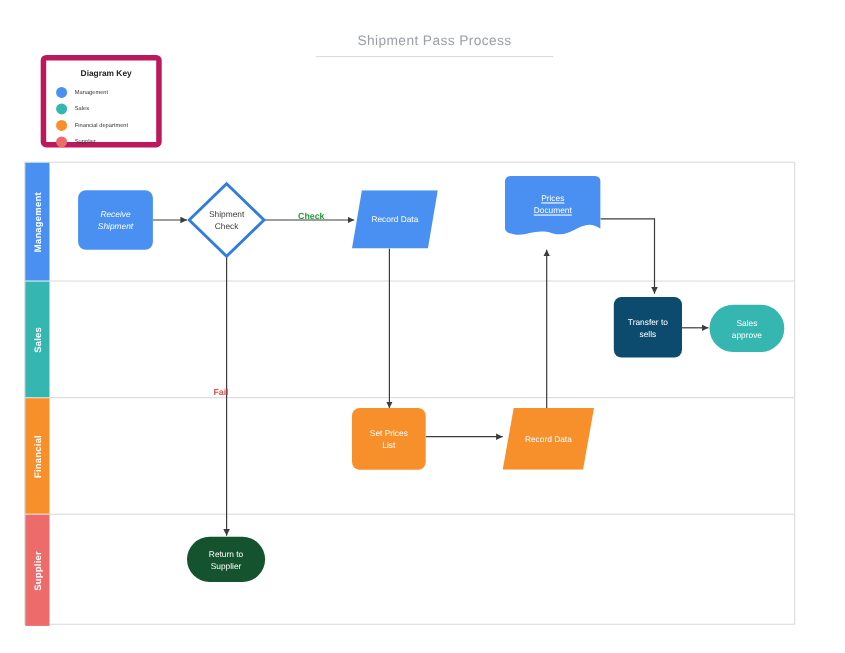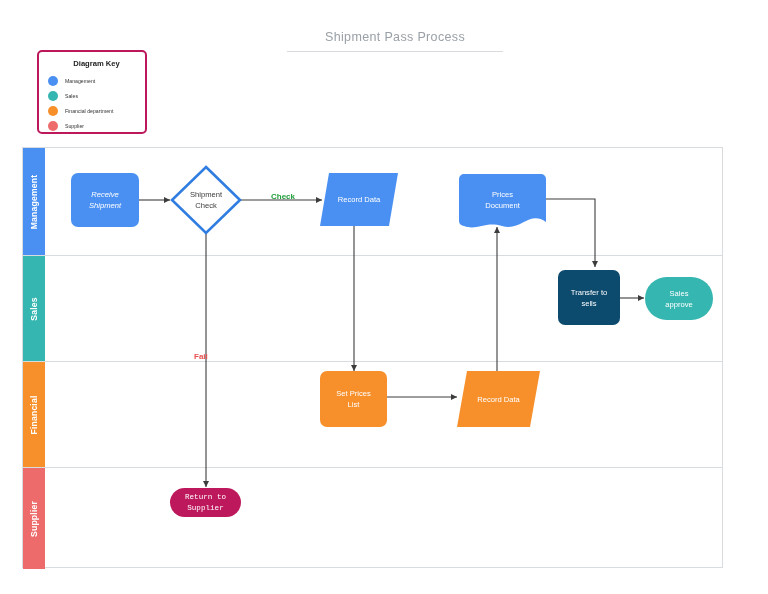--- a/index.html
+++ b/index.html
@@ -30,21 +30,21 @@
   }
 
   
   #legend {
     position: absolute;
     left: 37px;
     top: 50px;
     width: 110px;
     height: 84px;
     background: #ffffff;
-    border: 2px solid #be185d;
+    border: 5px solid #be185d;
     border-radius: 5px;
     padding: 6px 0 6px 9px;
     box-sizing: border-box;
   }
   #legend .legend-title {
     font-size: 7.6px;
     font-weight: bold;
     color: #222;
     text-align: center;
     margin: 1px 0 5px 0;
@@ -246,21 +246,21 @@
     <span class="dtext">Shipment<br>Check</span>
   </div>
 
   <div class="node node-para" style="left:320px;top:173px;width:78px;height:53px;">
     <svg viewBox="0 0 78 53" preserveAspectRatio="none">
       <polygon points="9,0 78,0 69,53 0,53" fill="#4a90f2"></polygon>
     </svg>
     <span class="ptext">Record Data</span>
   </div>
 
-  <div class="node node-doc" style="left:459px;top:174px;width:87px;height:57px;">
+  <div class="node node-doc" style="left:459px;top:160px;width:87px;height:57px;text-decoration:underline;">
     <svg viewBox="0 0 87 57" preserveAspectRatio="none">
       <path d="M5,0 H82 a5,5 0 0 1 5,5 V48 C70,36 62,58 43,52 C26,47 18,57 5,52 a5,5 0 0 1 -5,-5 V5 a5,5 0 0 1 5,-5 Z" fill="#4a90f2"></path>
     </svg>
     <span class="dctext" style="margin-top:-6px;">Prices<br>Document</span>
   </div>
 
   <div class="node node-rrect" style="left:558px;top:270px;width:62px;height:55px;background:#0c4a6e;">
     <span>Transfer to<br>sells</span>
   </div>
 
@@ -272,20 +272,20 @@
     <span>Set Prices<br>List</span>
   </div>
 
   <div class="node node-para" style="left:457px;top:371px;width:83px;height:56px;">
     <svg viewBox="0 0 83 56" preserveAspectRatio="none">
       <polygon points="10,0 83,0 73,56 0,56" fill="#f7902b"></polygon>
     </svg>
     <span class="ptext">Record Data</span>
   </div>
 
-  <div class="node node-pill" style="left:170px;top:488px;width:71px;height:29px;background:#be185d;font-family:Liberation Mono, monospace;">
+  <div class="node node-pill" style="left:170px;top:488px;width:71px;height:41px;background:#14532d;">
     <span>Return to<br>Supplier</span>
   </div>
 
   <div class="edge-label" style="left:271px;top:192px;color:#1f9d3a;">Check</div>
   <div class="edge-label" style="left:194px;top:352px;color:#e8504f;">Fail</div>
 
 </div>
 
 </body></html>

